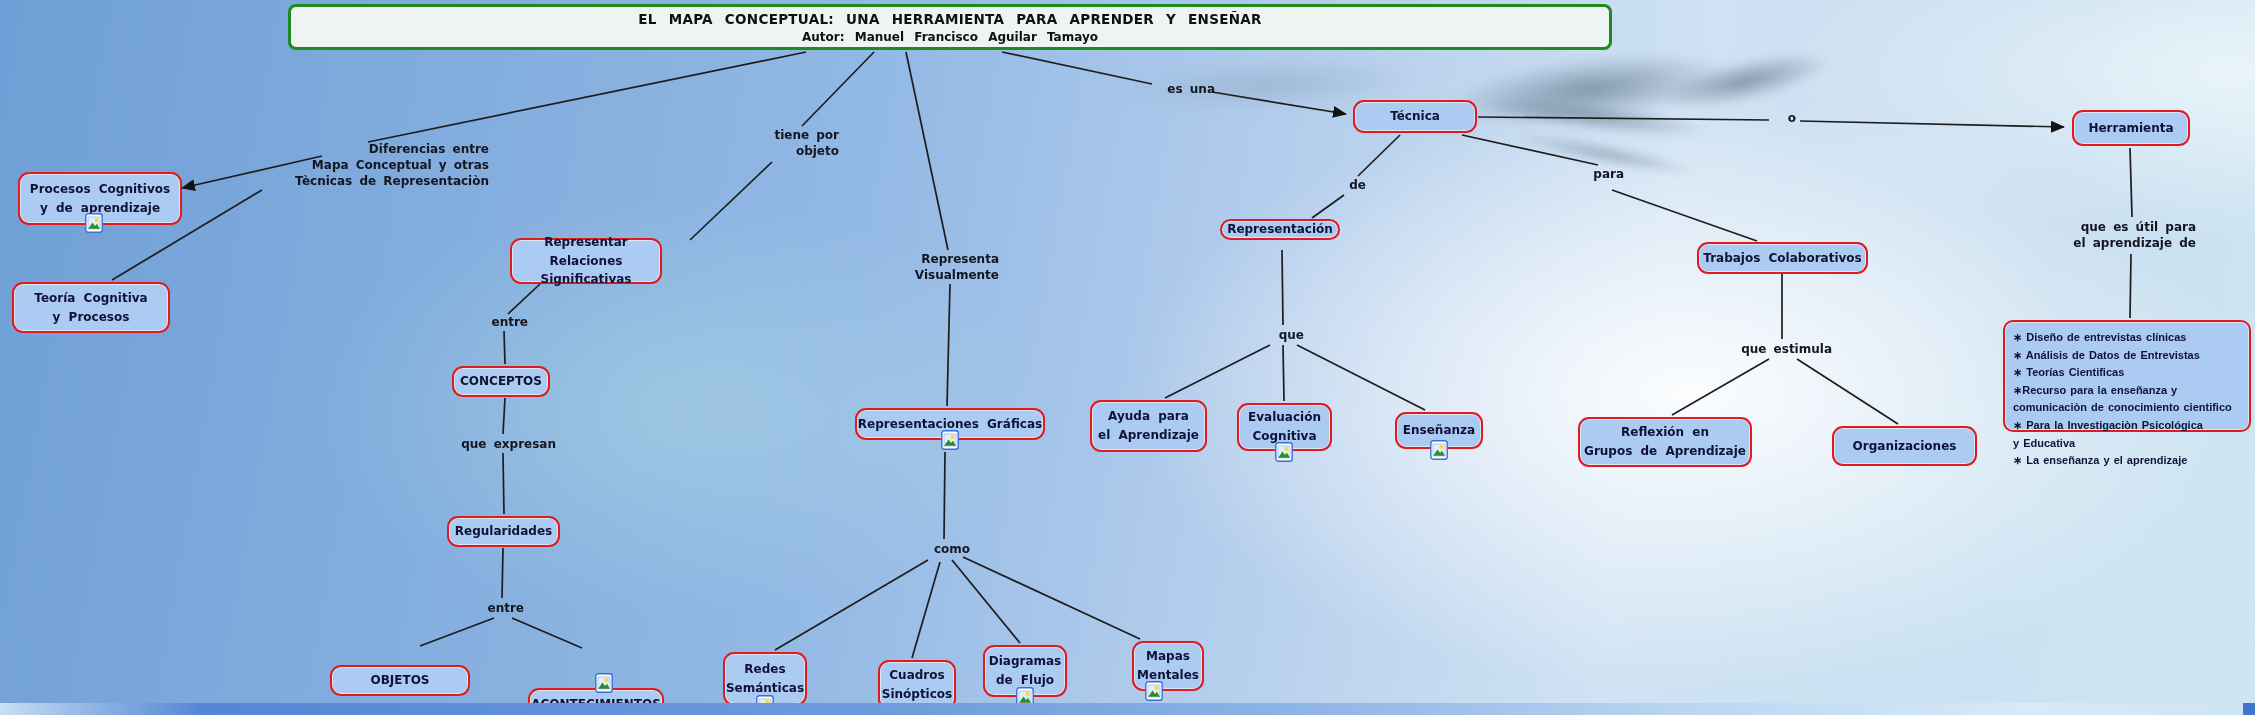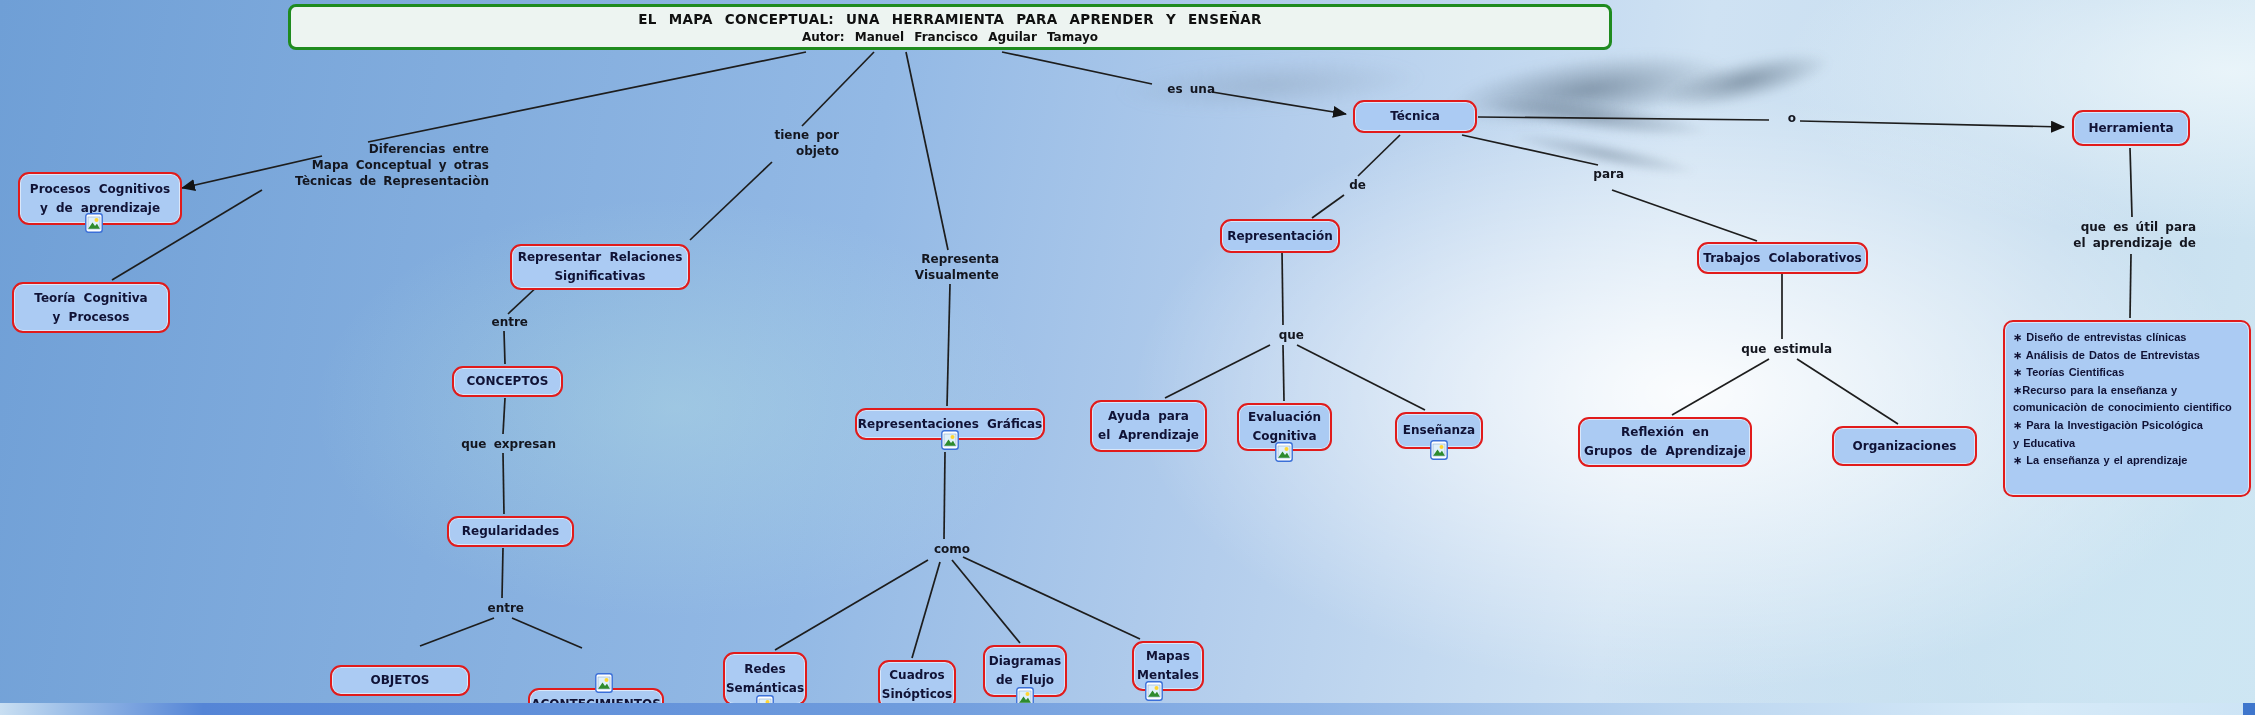--- a/index.html
+++ b/index.html
@@ -44,21 +44,21 @@
   .title-line1{font-size:13.5px;word-spacing:7px;letter-spacing:0.3px;}
   .title-line2{font-size:12px;word-spacing:6px;margin-top:3px;}
   .link{
     position:absolute;
     text-align:right;
     color:#14161f;font-weight:bold;font-size:12px;line-height:1.35;
     word-spacing:3px;
     white-space:pre-line;
   }
   .listbox{
-    position:absolute;left:2003px;top:320px;width:248px;height:177px;
+    position:absolute;left:2003px;top:320px;width:248px;height:112px;
     background:#abcbf3;border:2.5px solid #e11b1b;border-radius:10px;
     box-sizing:border-box;
     padding:7px 6px 4px 8px;
     text-align:left;
     color:#101235;font-weight:bold;
     font-family:"Liberation Sans",sans-serif;font-size:11px;line-height:1.6;
     word-spacing:1px;
     box-shadow:0 0 0 1px rgba(255,255,255,0.55) inset;
   }
   .li{white-space:pre-line;}
@@ -132,28 +132,28 @@
   </div>
 
   <div class="node" style="left:18px;top:172px;width:164px;height:53px">
       <span class="nlabel">Procesos Cognitivos
 y de aprendizaje</span>
     </div>
   <div class="node" style="left:12px;top:282px;width:158px;height:51px">
       <span class="nlabel">Teoría Cognitiva
 y Procesos</span>
     </div>
-  <div class="node" style="left:510px;top:244px;width:180px;height:46px">
+  <div class="node" style="left:510px;top:238px;width:152px;height:46px">
       <span class="nlabel">Representar Relaciones
 Significativas</span>
     </div>
-  <div class="node" style="left:452px;top:366px;width:111px;height:31px">
+  <div class="node" style="left:452px;top:366px;width:98px;height:31px">
       <span class="nlabel">CONCEPTOS</span>
     </div>
-  <div class="node" style="left:447px;top:516px;width:127px;height:31px">
+  <div class="node" style="left:447px;top:516px;width:113px;height:31px">
       <span class="nlabel">Regularidades</span>
     </div>
   <div class="node" style="left:330px;top:665px;width:140px;height:31px">
       <span class="nlabel">OBJETOS</span>
     </div>
   <div class="node" style="left:528px;top:688px;width:136px;height:33px">
       <span class="nlabel">ACONTECIMIENTOS</span>
     </div>
   <div class="node" style="left:855px;top:408px;width:190px;height:32px">
       <span class="nlabel">Representaciones Gráficas</span>
@@ -170,21 +170,21 @@
       <span class="nlabel">Diagramas
 de Flujo</span>
     </div>
   <div class="node" style="left:1132px;top:641px;width:72px;height:50px">
       <span class="nlabel">Mapas
 Mentales</span>
     </div>
   <div class="node" style="left:1353px;top:100px;width:124px;height:33px">
       <span class="nlabel">Técnica</span>
     </div>
-  <div class="node" style="left:1220px;top:219px;width:120px;height:34px">
+  <div class="node" style="left:1220px;top:219px;width:120px;height:21px">
       <span class="nlabel">Representación</span>
     </div>
   <div class="node" style="left:1090px;top:400px;width:117px;height:52px">
       <span class="nlabel">Ayuda para
 el Aprendizaje</span>
     </div>
   <div class="node" style="left:1237px;top:403px;width:95px;height:48px">
       <span class="nlabel">Evaluación
 Cognitiva</span>
     </div>

